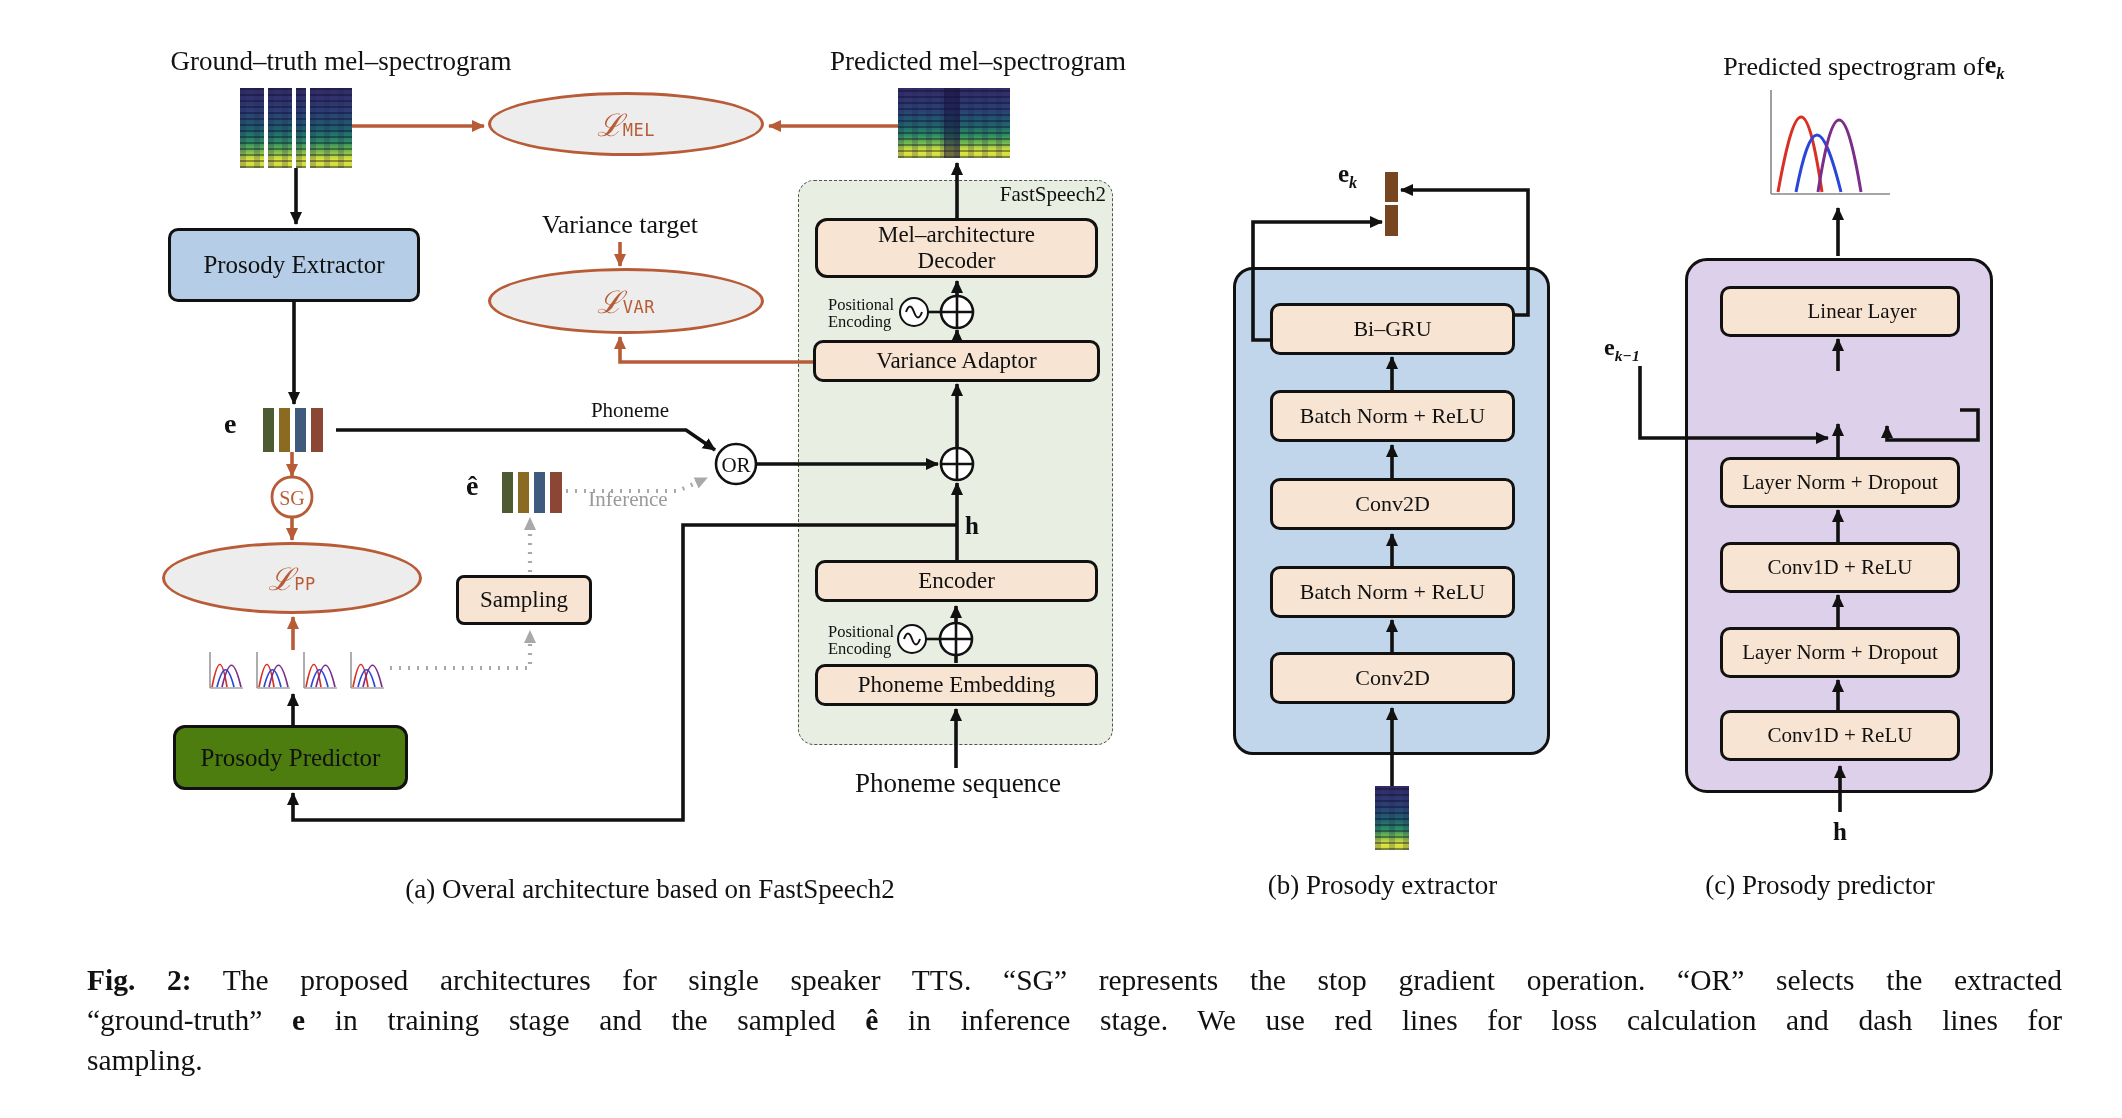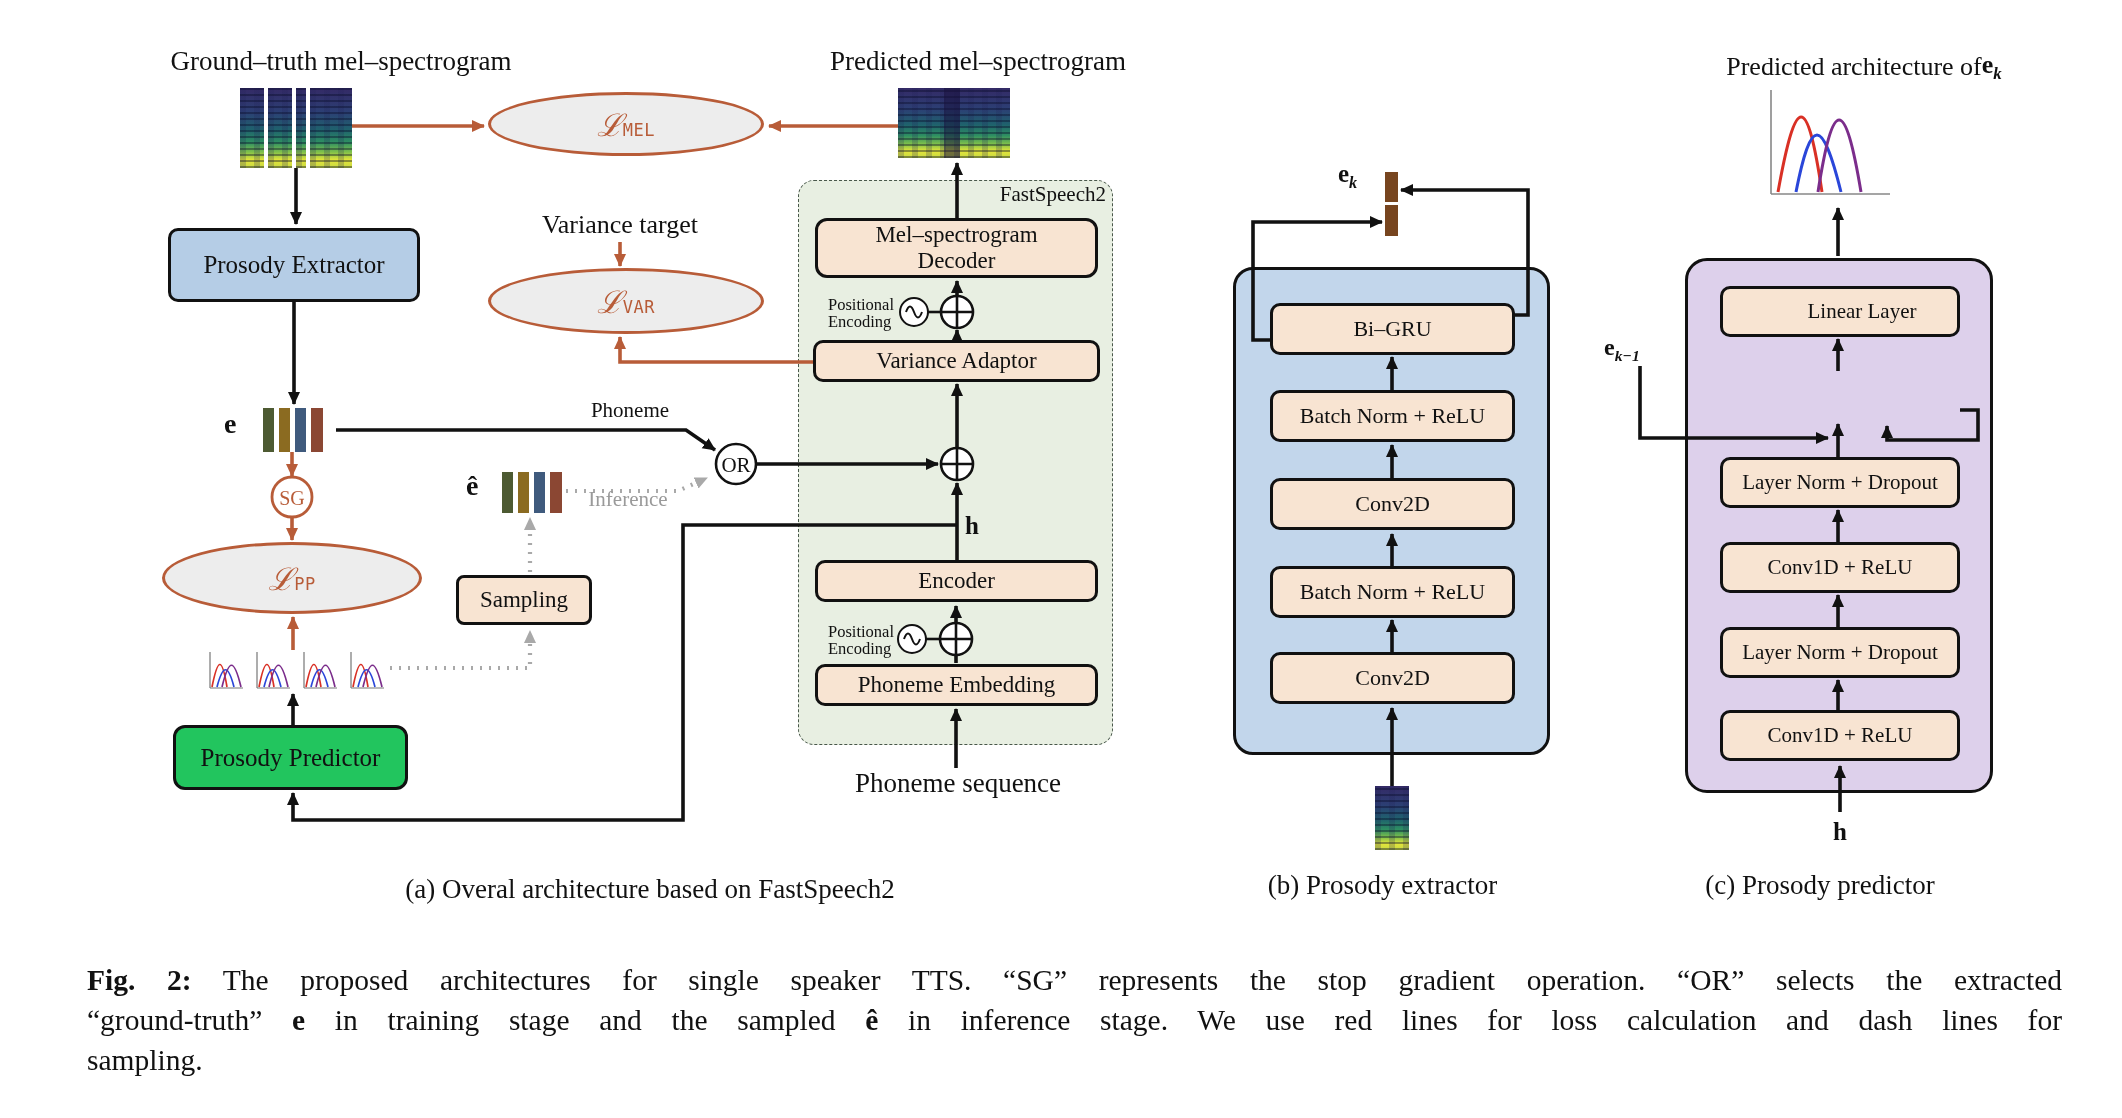--- a/index.html
+++ b/index.html
@@ -157,29 +157,29 @@
       <span class="lsub">VAR</span>
   </div>
   <div class="loss" style="left:162px;top:542px;width:260px;height:72px;">
     <span class="lmain">ℒ</span>
       <span class="lsub">PP</span>
   </div>
 
   <div class="box" style="left:168px;top:228px;width:252px;height:74px;background:#b5cde6;font-size:25px;border-width:3px;">Prosody Extractor</div>
   <div class="box" style="left:815px;top:218px;width:283px;height:60px;border-radius:12px;font-size:23px;line-height:26px;">
     <div>
-        <div>Mel–spectrogram</div>
+        <div>Mel–architecture</div>
         <div>Decoder</div>
       </div>
   </div>
   <div class="box" style="left:815px;top:560px;width:283px;height:42px;font-size:23px;">Encoder</div>
   <div class="box" style="left:813px;top:340px;width:287px;height:42px;font-size:23px;">Variance Adaptor</div>
   <div class="box" style="left:815px;top:664px;width:283px;height:42px;font-size:23px;">Phoneme Embedding</div>
   <div class="box" style="left:456px;top:575px;width:136px;height:50px;border-radius:8px;font-size:23px;">Sampling</div>
-  <div class="box" style="left:173px;top:725px;width:235px;height:65px;background:#22c55e;border-radius:12px;font-size:25px;">Prosody Predictor</div>
+  <div class="box" style="left:173px;top:725px;width:235px;height:65px;background:#4d7c0f;border-radius:12px;font-size:25px;">Prosody Predictor</div>
 
   <div class="abs" style="left:263px;top:408px;width:60px;height:44px;">
     <div class="bar" style="left:0;top:0;width:11px;height:44px;background:#4d5a32;"></div>
     <div class="bar" style="left:16px;top:0;width:11px;height:44px;background:#8b6b21;"></div>
     <div class="bar" style="left:32px;top:0;width:11px;height:44px;background:#3f5a7d;"></div>
     <div class="bar" style="left:48px;top:0;width:12px;height:44px;background:#8b4733;"></div>
   </div>
   <div class="abs" style="left:502px;top:472px;width:60px;height:41px;">
     <div class="bar" style="left:0;top:0;width:11px;height:41px;background:#4d5a32;"></div>
     <div class="bar" style="left:16px;top:0;width:11px;height:41px;background:#8b6b21;"></div>
@@ -242,21 +242,21 @@
     <div style="position:absolute;left:0;right:0;top:30px;height:3px;background:#fff;"></div>
   </div>
   <div class="box" style="left:1270px;top:303px;width:245px;height:52px;">Bi–GRU</div>
   <div class="box" style="left:1270px;top:390px;width:245px;height:52px;">Batch Norm + ReLU</div>
   <div class="box" style="left:1270px;top:478px;width:245px;height:52px;">Conv2D</div>
   <div class="box" style="left:1270px;top:566px;width:245px;height:52px;">Batch Norm + ReLU</div>
   <div class="box" style="left:1270px;top:652px;width:245px;height:52px;">Conv2D</div>
   <div class="lbl title ctr" style="left:1245px;top:870px;width:275px;">(b) Prosody extractor</div>
 
   <div class="lbl ctr" style="left:1675px;top:50px;width:378px;font-size:26px;">
-    <span>Predicted architecture of </span>
+    <span>Predicted spectrogram of </span>
       <span class="boldmath"><span>e</span><sub class="m">k</sub></span>
   </div>
   <svg class="abs" style="left:1766px;top:86px;" width="130" height="116" viewBox="0 0 130 116">
     <path d="M5,4 V108 M5,108 H124" stroke="#888" stroke-width="1.6" fill="none"></path>
     <g fill="none" stroke-width="3">
       <path d="M12,106 C30,6 41,6 56,106" stroke="#d93025"></path>
       <path d="M30,106 C45,30 56,30 75,106" stroke="#2a46d9"></path>
       <path d="M52,106 C67,10 79,10 95,106" stroke="#7b2d8b"></path>
     </g>
   </svg>

